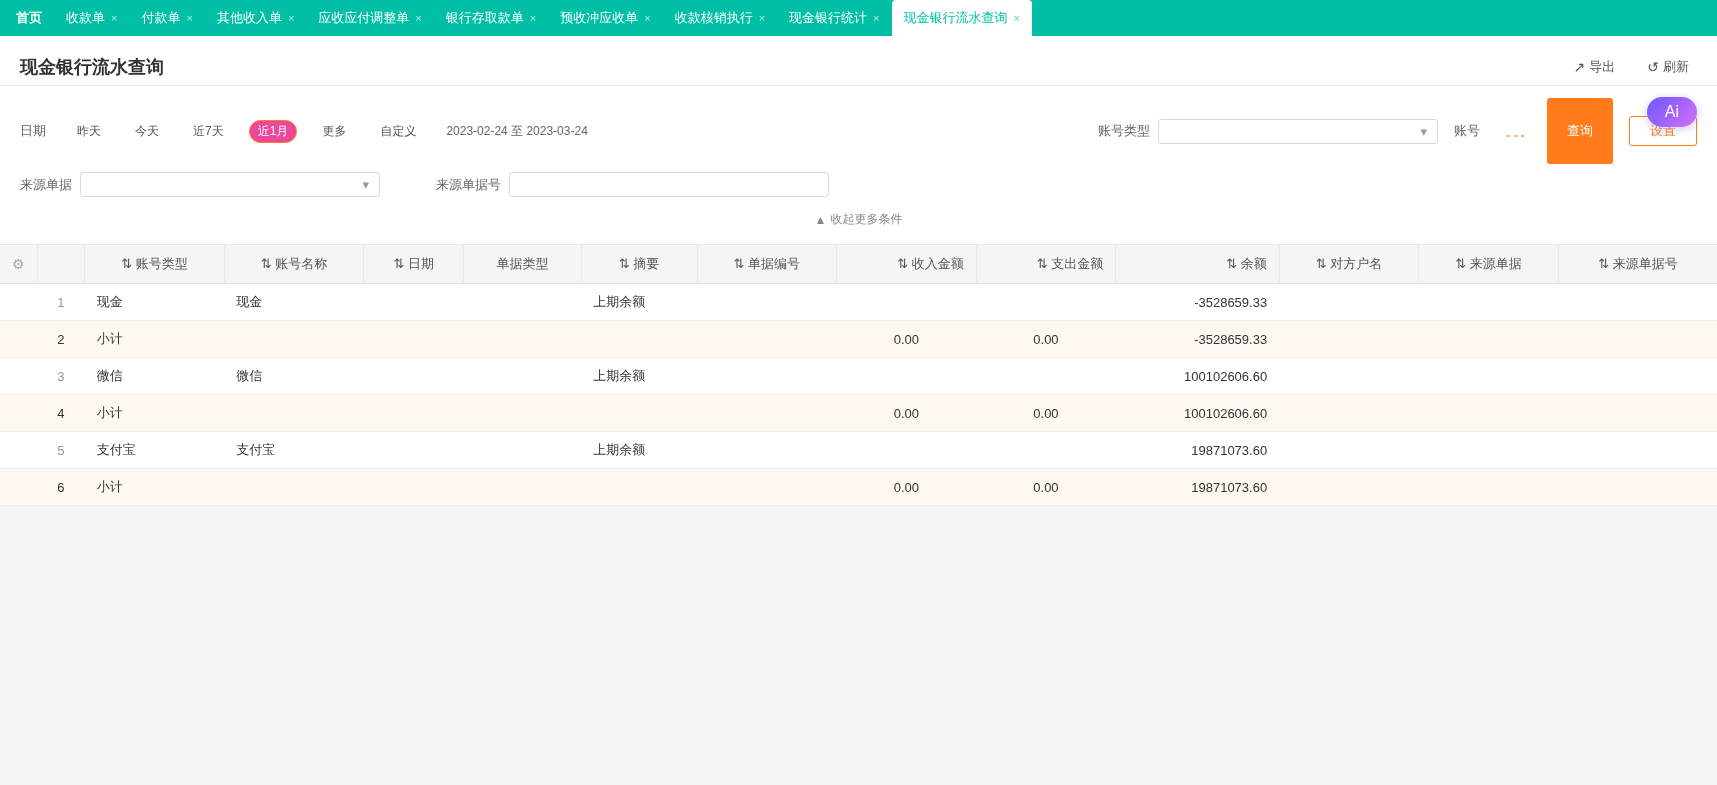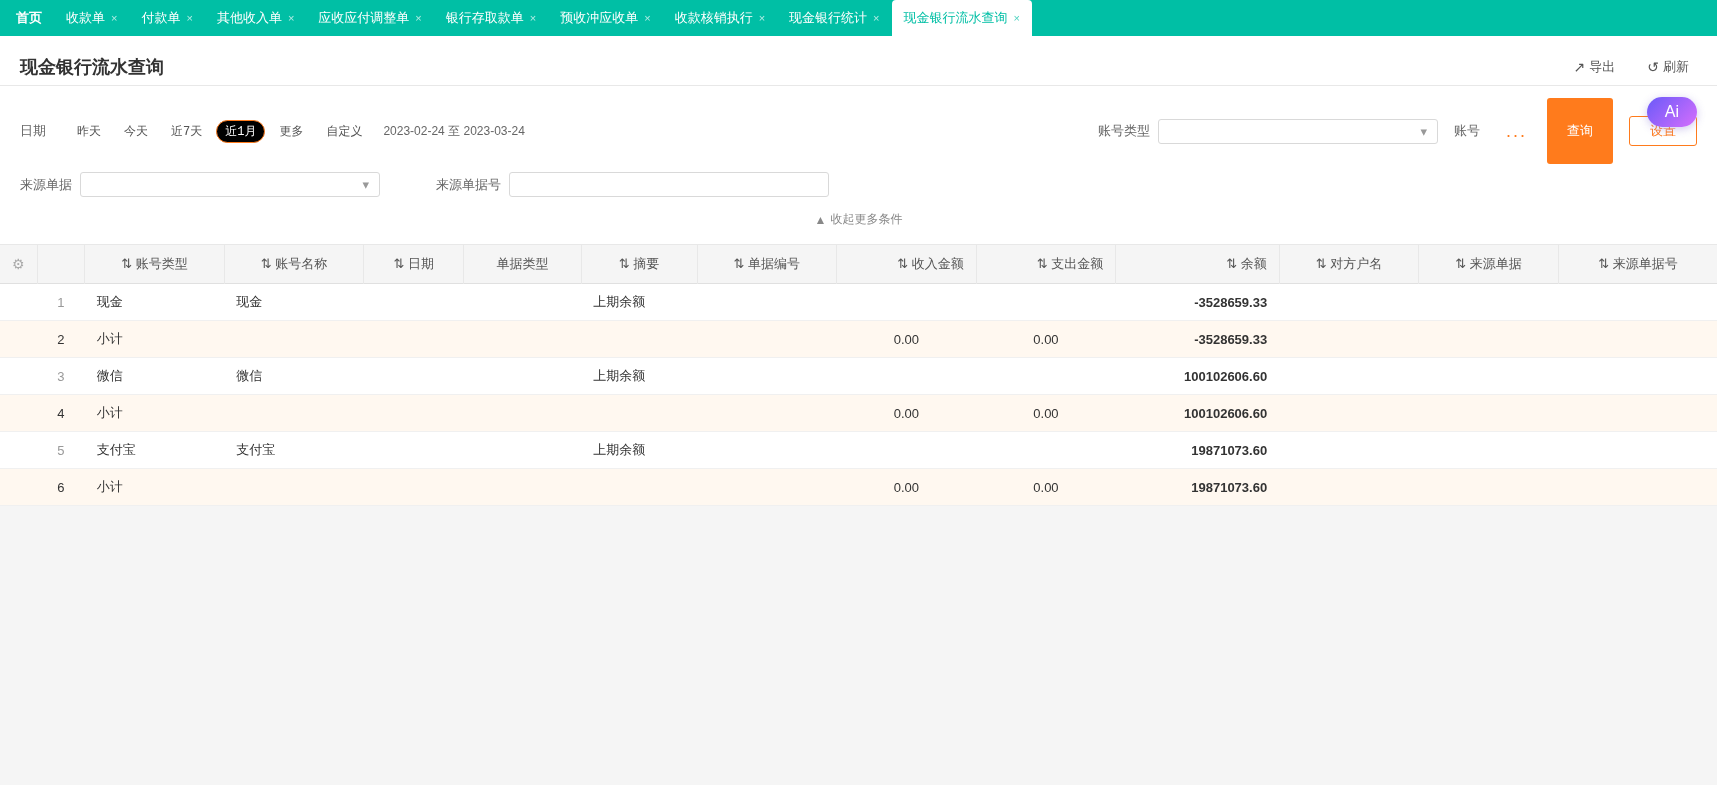--- a/index.html
+++ b/index.html
@@ -83,40 +83,39 @@
       flex-wrap: wrap;
     }
     .filter-label {
       color: #666;
       font-size: 13px;
       min-width: 40px;
     }
     .date-options {
       display: flex;
       align-items: flex-start;
-      gap: 5px;
-      font-family: Liberation Mono, monospace;
+      gap: 16px;
     }
     .date-btn {
       padding: 2px 8px;
       border-radius: 12px;
       font-size: 12px;
       color: #555;
       cursor: pointer;
       border: 1px solid transparent;
     }
     .date-btn.active {
-      background: #000000;
+      background: #ec4899;
       color: #fff;
       border-color: #ff7b1c;
     }
     .date-range {
       font-size: 12px;
       color: #666;
-      margin-left: 4px;
+      margin-left: 13px;
     }
     .filter-select {
       display: flex;
       align-items: center;
       border: 1px solid #d9d9d9;
       border-radius: 3px;
       padding: 4px 10px;
       min-width: 200px;
       background: #fff;
       cursor: pointer;
@@ -208,21 +207,21 @@
       white-space: nowrap;
       color: #333;
     }
     .subtotal-row { background: #fff8f0 !important; }
     .subtotal-row td { color: #333; }
     .row-num { color: #999; text-align: center; }
     .gear-col { width: 36px; text-align: center; }
     .gear-icon { color: #aaa; cursor: pointer; font-size: 14px; }
 
     .amount-cell { text-align: center; }
-    .balance-cell { text-align: right; font-weight: bold; }
+    .balance-cell { text-align: right; }
 
     
     .ai-badge {
       position: fixed;
       top: 97px;
       right: 20px;
       background: linear-gradient(135deg, #6a5af9, #d66efc);
       color: #fff;
       border-radius: 20px;
       padding: 6px 18px;

